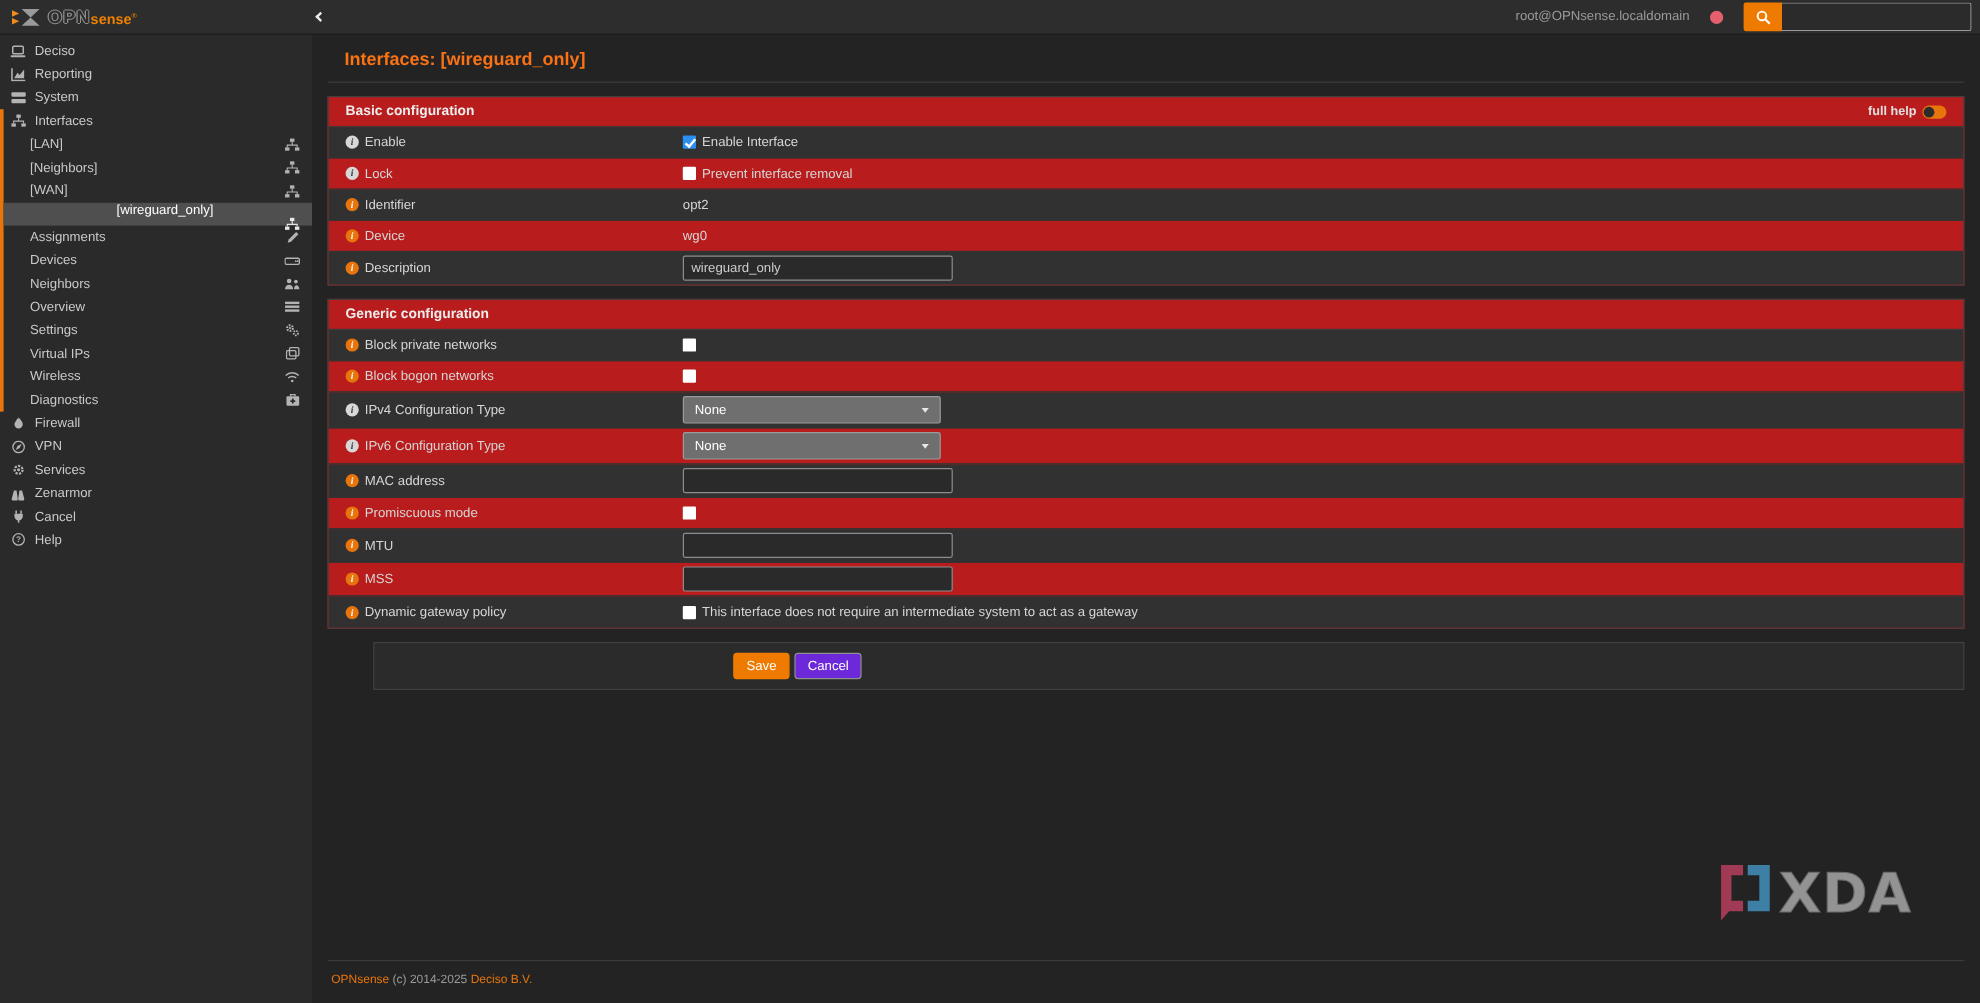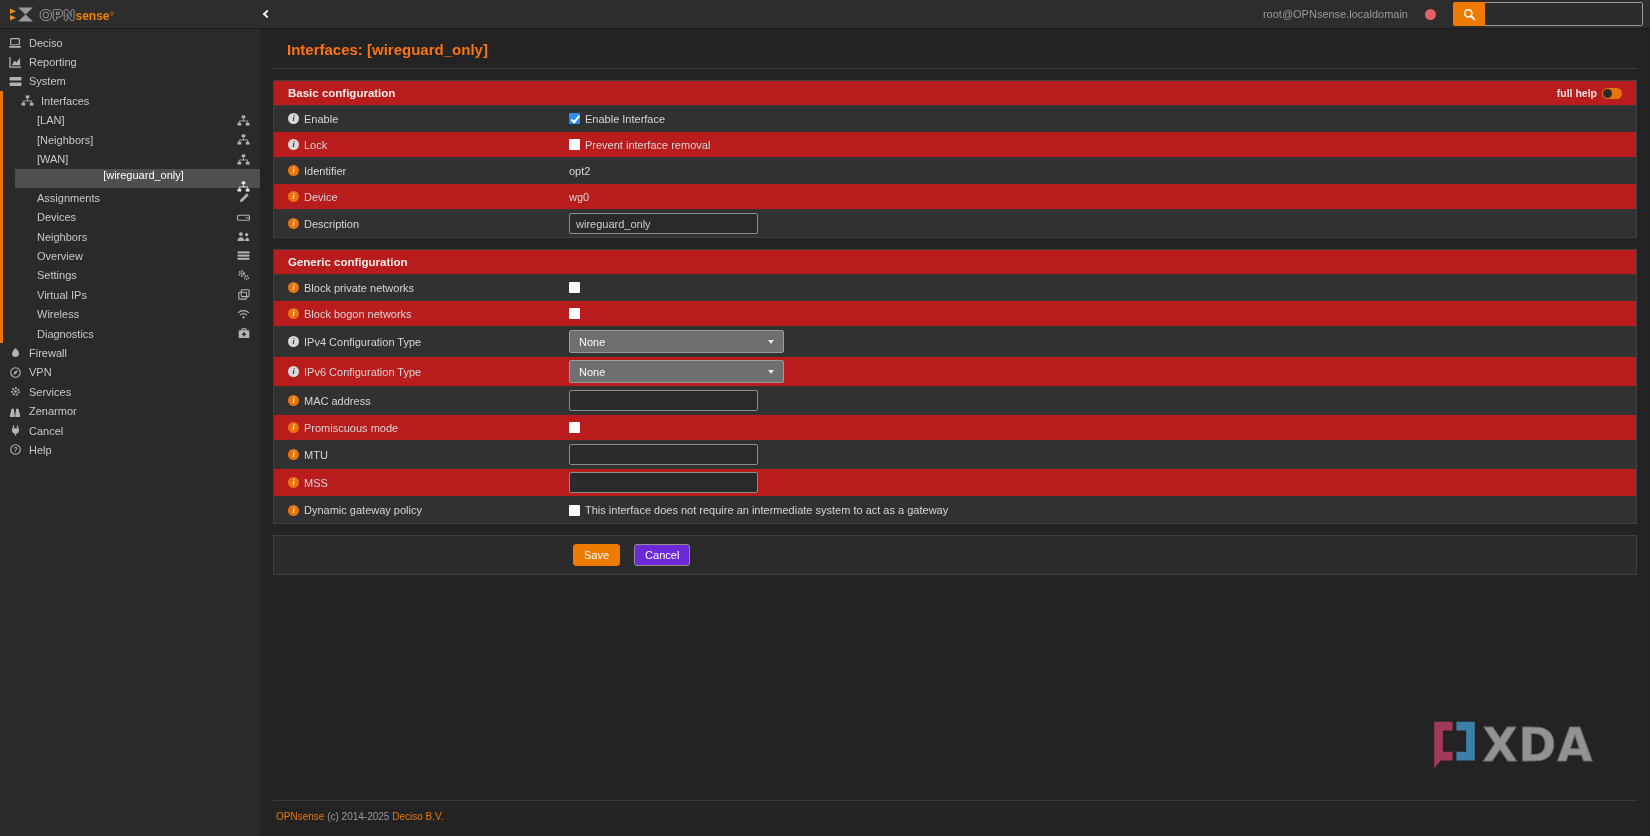--- a/index.html
+++ b/index.html
@@ -32,21 +32,21 @@
   .status-dot { width:11px; height:11px; border-radius:50%; background:#e4606d; margin-right:17px; }
   .searchbox { display:flex; align-items:stretch; }
   .search-btn { width:32px; height:24px; background:#ef7a00; border:none; border-radius:2px 0 0 2px; display:flex; align-items:center; justify-content:center; cursor:pointer; }
   .search-input { width:158px; height:24px; background:#2b2b2b; border:1px solid #9a9a9a; border-left:none; border-radius:0 2px 2px 0; color:#ddd; padding:0 6px; font-size:11px; outline:none; }
 
   
   .sidebar { position:fixed; top:29px; left:0; bottom:0; width:260px; background:#2a2a2a; padding-top:4px; z-index:10; }
   .sb-item { height:19.4px; display:flex; align-items:center; padding:0 10px 0 8px; color:#c9c9c9; font-size:11px; cursor:pointer; }
   .sb-ico { width:14px; margin-right:7px; color:#b3b3b3; display:flex; align-items:center; justify-content:center; }
   .sb-label { white-space:nowrap; }
-  .sb-group { border-left:3px solid transparent;padding-left:12px; }
+  .sb-group { border-left:3px solid transparent; }
   .sb-group.active { border-left:3px solid #e8740c; }
   .sb-group .sb-item { padding-left:5px; }
   .sb-group .sb-sub { padding-left:22px; }
   .sb-sub .sb-ico-right { margin-left:auto; color:#b3b3b3; display:flex; align-items:center; }
   .sb-sub.selected { background:#4f4f4f; color:#fff;flex-direction:column; }
   .sb-sub.selected .sb-ico-right { color:#e8e8e8; }
 
   
   .content { margin:29px 0 0 260px; height:807px; padding:0 13px; display:flex; flex-direction:column; position:relative; }
   .content-header { padding:12px 14px 10px; border-bottom:1px solid #3d3d3d; }
@@ -66,25 +66,25 @@
   .flabel { width:295px; flex:0 0 295px; display:flex; align-items:center; gap:5px; padding-left:14px; }
   .fctrl { display:flex; align-items:center; gap:5px; }
   .info-i { width:11px; height:11px; border-radius:50%; flex:0 0 11px; display:inline-flex; align-items:center; justify-content:center; font-size:8px; font-weight:bold; font-style:italic; font-family:"Liberation Serif","DejaVu Serif",serif; }
   .info-orange { background:#e8740c; color:#fff; }
   .info-gray { background:#d8d8d8; color:#333; }
 
   .cb { width:11px; height:11px; background:#fff; border-radius:1px; position:relative; display:inline-block; cursor:pointer; flex:0 0 11px; }
   .cb.checked { background:#2a8fef; }
   .cb.checked::after { content:""; position:absolute; left:3.5px; top:0.5px; width:3px; height:6.5px; border:solid #fff; border-width:0 2px 2px 0; transform:rotate(40deg); }
 
-  .txt { width:189px; height:21px; background:#2a2a2a; border:1px solid #8d8d8d; border-radius:2px; color:#ccc; font-size:11px; padding:0 6px; outline:none; font-family:inherit; }
+  .txt { width:225px; height:21px; background:#2a2a2a; border:1px solid #8d8d8d; border-radius:2px; color:#ccc; font-size:11px; padding:0 6px; outline:none; font-family:inherit; }
   .sel { width:215px; height:23px; background:#6f6f6f; border:1px solid #9b9b9b; border-radius:2px; color:#fff; font-size:11px; display:flex; align-items:center; padding:0 9px; cursor:pointer; }
   .sel-caret { margin-left:auto; width:0; height:0; border-left:3.5px solid transparent; border-right:3.5px solid transparent; border-top:4.5px solid #e8e8e8; }
 
-  .actions-panel { background:#2b2b2b; border:1px solid #404040; padding:8px 0 8px 299px; display:flex; gap:14px; }
+  .actions-panel { background:#2b2b2b; border:1px solid #404040; padding:8px 0 8px 299px; display:flex; gap:4px;margin-left:38px; }
   .btn { font-size:11px; border-radius:3px; padding:4px 10px; cursor:pointer; color:#fff; font-family:inherit; }
   .btn-save { background:#ef7a00; border:1px solid #ef7a00; }
   .btn-cancel { background:#6d28d9; border:1px solid #8f8f8f; }
 
   .spacer { flex:1; }
   .footer { border-top:1px solid #3a3a3a; padding:10px 3px 14px; font-size:10px; color:#9a9a9a; }
   .footer a { color:#e8740c; text-decoration:none; cursor:pointer; }
 
   .watermark { position:absolute; right:55px; bottom:60px; }
 </style>

